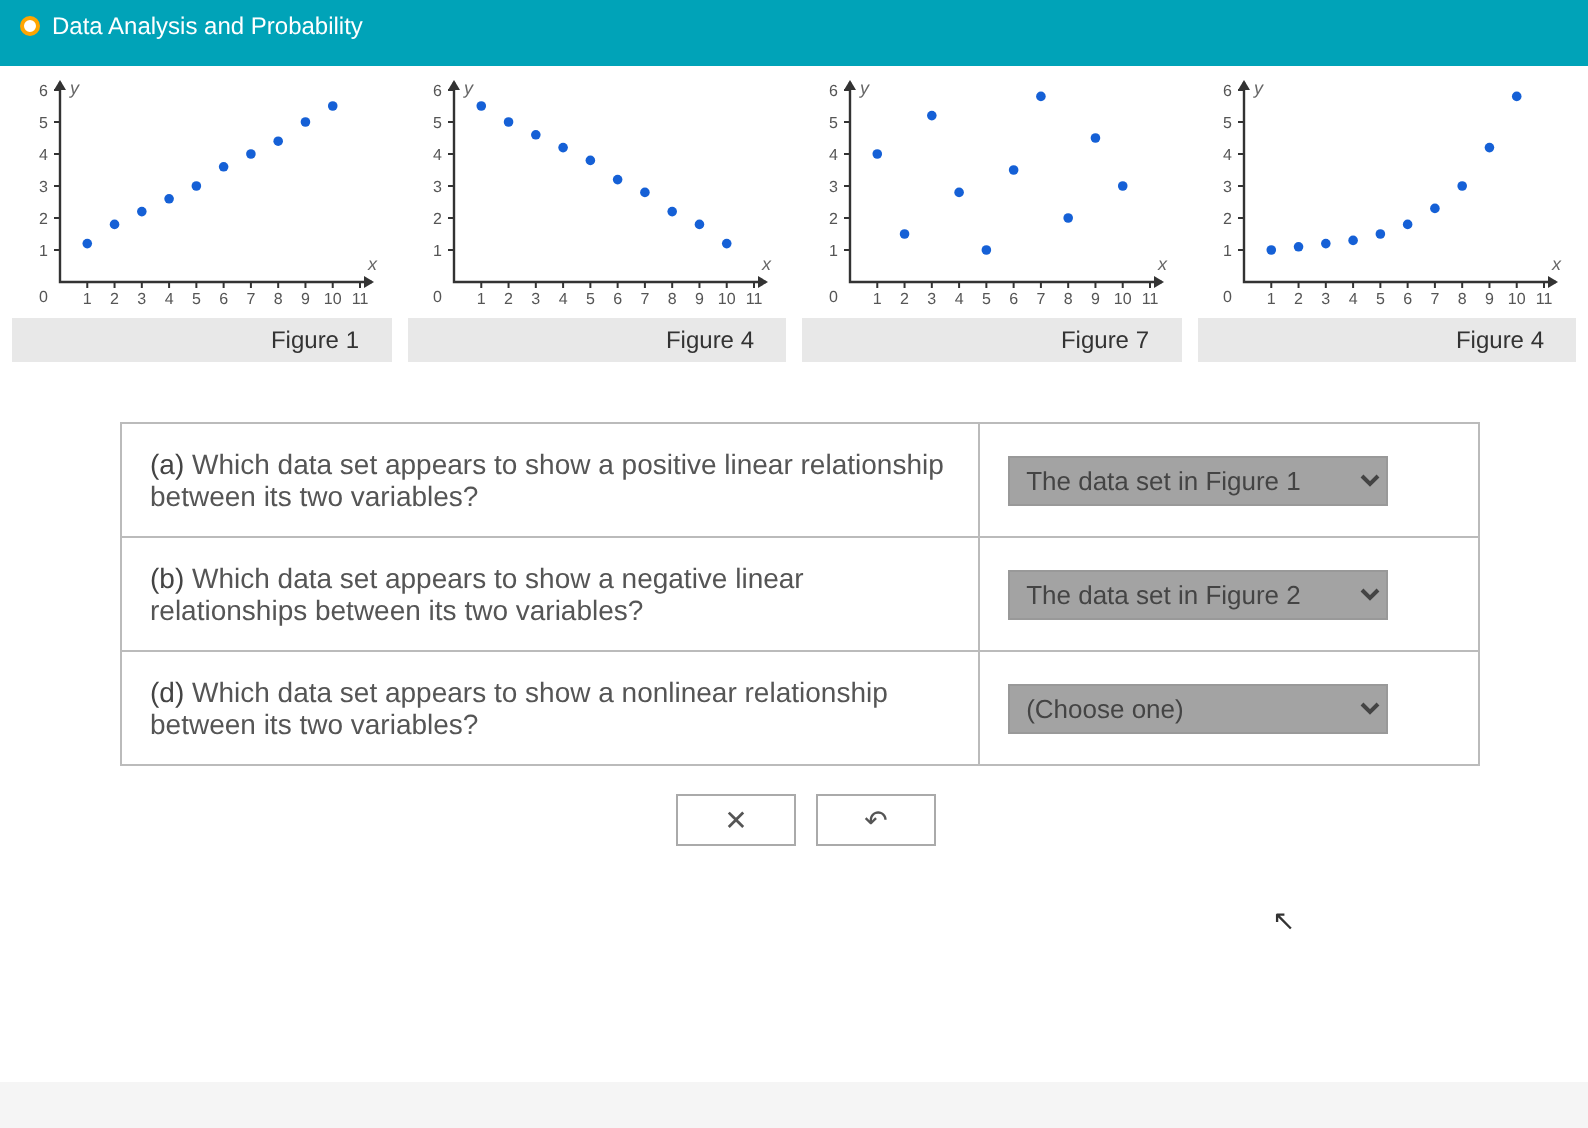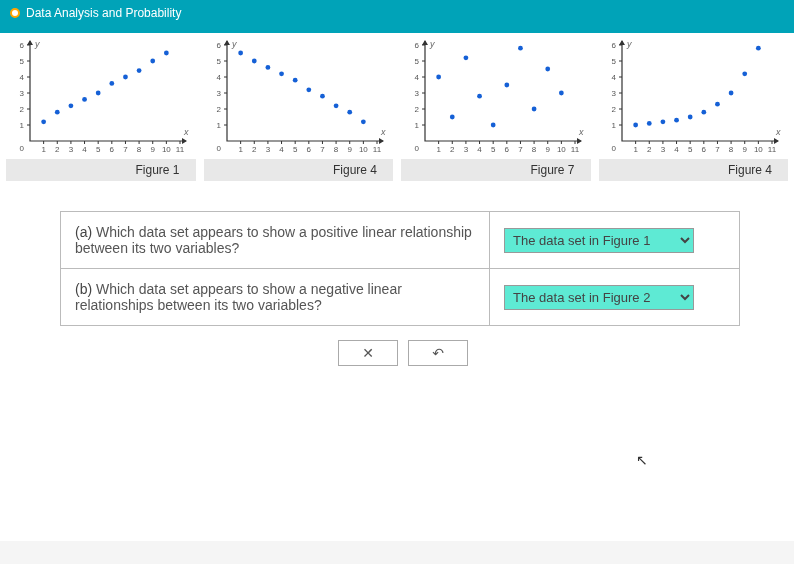--- a/index.html
+++ b/index.html
@@ -12,21 +12,21 @@
 .plot-wrap{flex:1;display:flex;flex-direction:column;align-items:center}
 .plot{width:186px;height:120px;position:relative}
 .plot svg{width:100%;height:100%}
 .plot-label{background:#e8e8e8;width:100%;text-align:right;font-size:12px;padding:4px 16px;color:#333;margin-top:2px}
 .content{padding:30px 48px 10px 60px;background:#fff;height:360px}
 table.qtable{border-collapse:collapse;width:680px}
 table.qtable td{border:1px solid #bbb;padding:12px 14px;font-size:14px;color:#555;vertical-align:middle}
 table.qtable td.qcell{width:430px}
 table.qtable td.acell{width:250px}
 .qlabel{color:#444}
-select{font-size:13px;padding:3px 4px;border:1px solid #999;background:#5eead4;color:#444;width:190px}
+select{font-size:13px;padding:3px 4px;border:1px solid #999;background:#a3a3a3;color:#444;width:190px}
 .footer-btns{display:flex;gap:10px;justify-content:center;margin-top:14px}
 .fbtn{border:1px solid #aaa;background:#fff;width:60px;height:26px;display:flex;align-items:center;justify-content:center;font-size:14px;color:#555}
 .cursor{position:absolute;left:636px;top:452px;font-size:14px;color:#333;pointer-events:none}
 .axis-lbl{font-style:italic;font-size:9px;fill:#666}
 .tick{font-size:8px;fill:#555}
 </style>
 </head>
 <body>
 
 <div class="header">
@@ -275,20 +275,30 @@
     <tr>
       <td class="qcell">
         <span class="qlabel">(b) </span><span>Which data set appears to show a negative linear relationships between its two variables?</span>
       </td>
       <td class="acell">
         <select>
           <option>The data set in Figure 2</option>
         </select>
       </td>
     </tr>
+    <tr>
+      <td class="qcell">
+        <span class="qlabel">(d) </span><span>Which data set appears to show a nonlinear relationship between its two variables?</span>
+      </td>
+      <td class="acell">
+        <select>
+          <option>(Choose one)</option>
+        </select>
+      </td>
+    </tr>
   </tbody>
     </table>
   <div class="footer-btns">
     <div class="fbtn">
         <span>✕</span>
       </div>
     <div class="fbtn">
         <span>↶</span>
       </div>
   </div>

